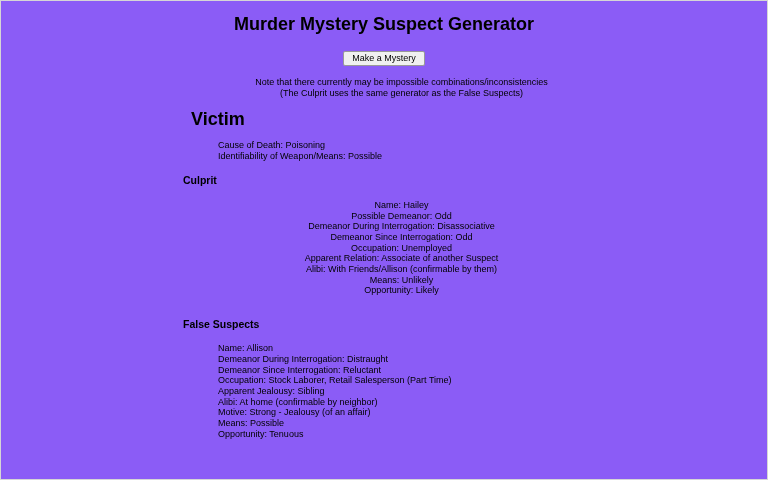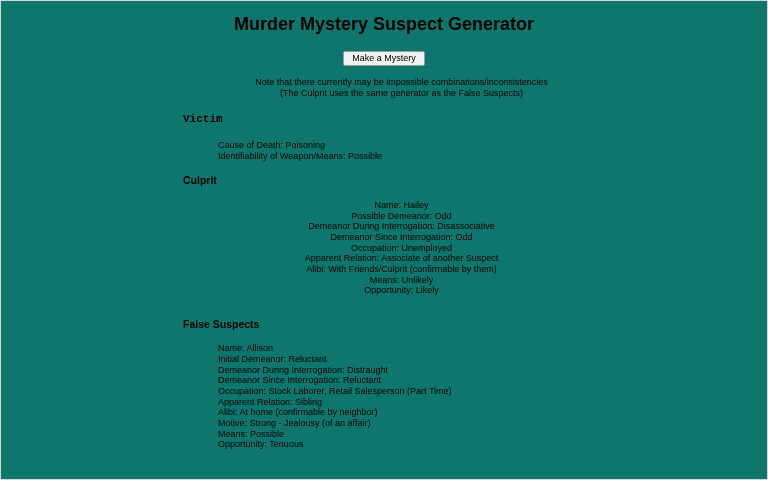--- a/index.html
+++ b/index.html
@@ -1,21 +1,21 @@
 <!DOCTYPE html>
 <html><head>
 <meta charset="utf-8">
 <style>
   html, body { margin: 0; padding: 0; background: #ffffff; }
   .viewport {
     position: relative;
     width: 768px;
     height: 480px;
     overflow: hidden;
-    background: #0f766e;
+    background: #8b5cf6;
     box-shadow: inset 0 0 0 1px #d6d6d6;
     font-family: "Liberation Sans", sans-serif;
     color: #000000;
   }
   .container {
     width: 402px;
     margin: 0 auto;
   }
   h1.page-title {
     font-size: 18px;
@@ -39,25 +39,24 @@
     padding: 1px 8px;
     cursor: pointer;
   }
   .note {
     font-size: 9px;
     line-height: 10.7px;
     text-align: center;
     margin: 0 0 0 0;
   }
   h2.section-heading {
-    font-size: 11px;
+    font-size: 18px;
     line-height: 16px;
     font-weight: bold;
-    margin: 13px 0 0 0;
-    font-family: Liberation Mono, monospace;
+    margin: 13px 0 0 8px;
   }
   h3.sub-heading {
     font-size: 10.5px;
     line-height: 12px;
     font-weight: bold;
     margin: 12px 0 0 0;
   }
   h3.sub-heading.gap-large { margin-top: 22px; }
   .line-block {
     font-size: 9px;
@@ -92,33 +91,32 @@
 
 
     <h3 class="sub-heading">Culprit</h3>
     <div class="line-block tight">
       <div class="line">Name: Hailey</div>
       <div class="line">Possible Demeanor: Odd</div>
       <div class="line">Demeanor During Interrogation: Disassociative</div>
       <div class="line">Demeanor Since Interrogation: Odd</div>
       <div class="line">Occupation: Unemployed</div>
       <div class="line">Apparent Relation: Associate of another Suspect</div>
-      <div class="line">Alibi: With Friends/Culprit (confirmable by them)</div>
+      <div class="line">Alibi: With Friends/Allison (confirmable by them)</div>
       <div class="line">Means: Unlikely</div>
       <div class="line">Opportunity: Likely</div>
     </div>
 
     <h3 class="sub-heading gap-large">False Suspects</h3>
     <div class="line-block">
       <div class="line">Name: Allison</div>
-      <div class="line">Initial Demeanor: Reluctant</div>
       <div class="line">Demeanor During Interrogation: Distraught</div>
       <div class="line">Demeanor Since Interrogation: Reluctant</div>
       <div class="line">Occupation: Stock Laborer, Retail Salesperson (Part Time)</div>
-      <div class="line">Apparent Relation: Sibling</div>
+      <div class="line">Apparent Jealousy: Sibling</div>
       <div class="line">Alibi: At home (confirmable by neighbor)</div>
       <div class="line">Motive: Strong - Jealousy (of an affair)</div>
       <div class="line">Means: Possible</div>
       <div class="line">Opportunity: Tenuous</div>
     </div>
 
   </div>
 </div>
 
 </body></html>

